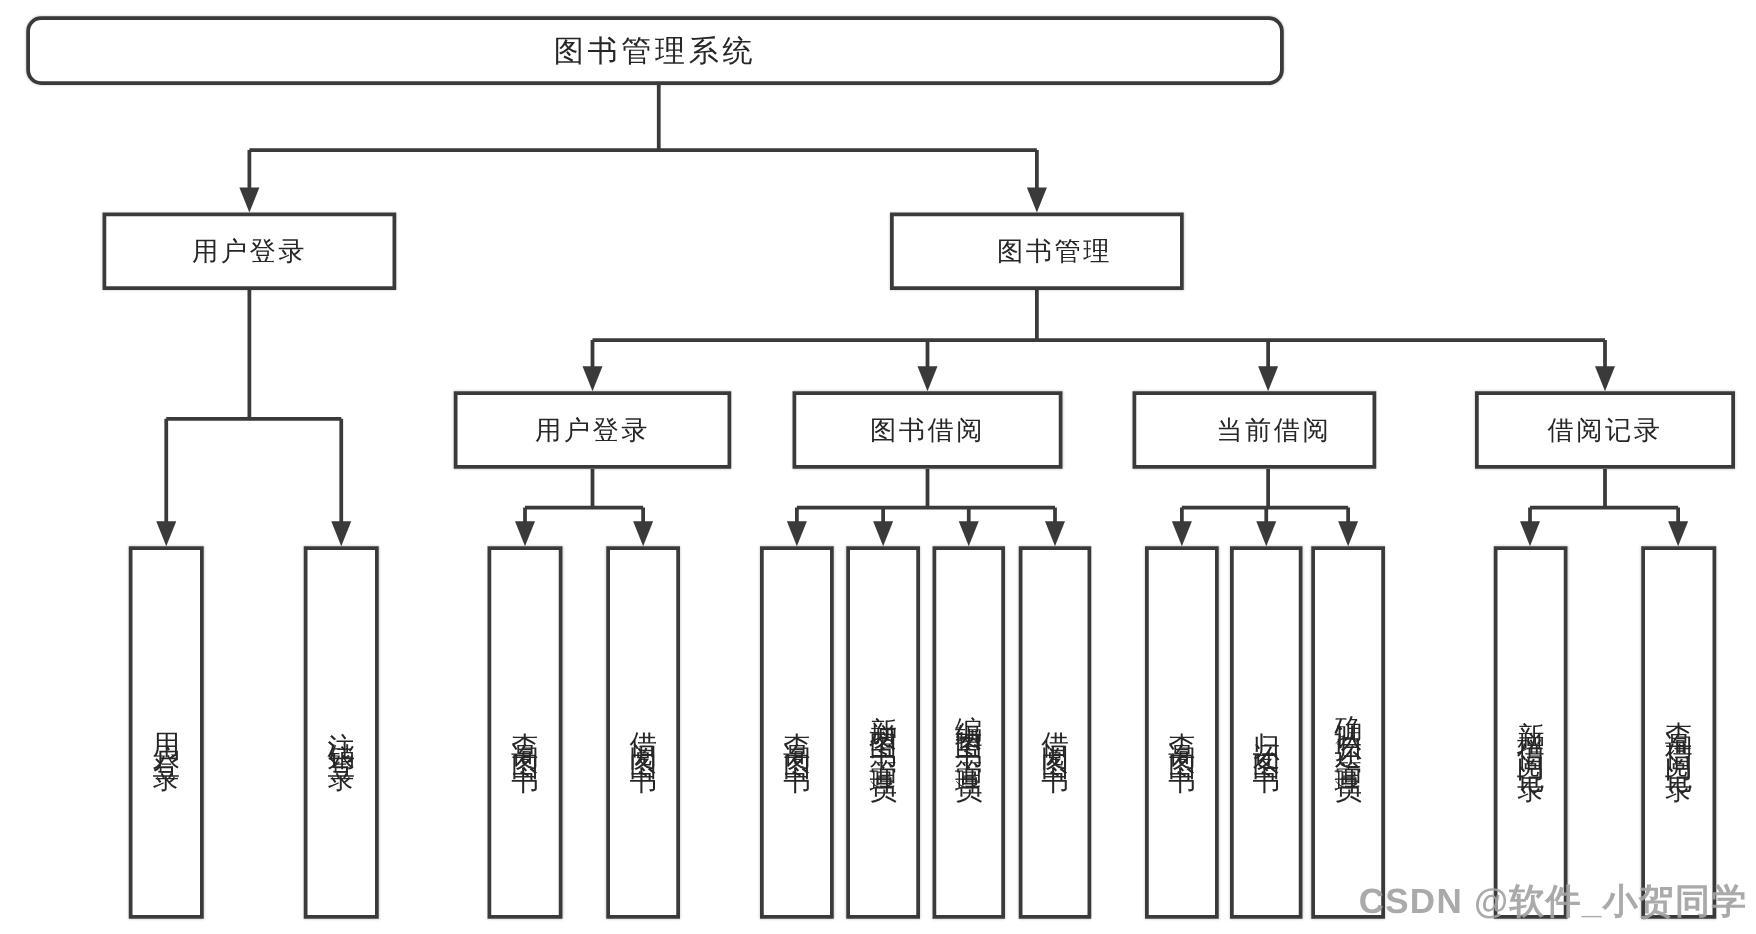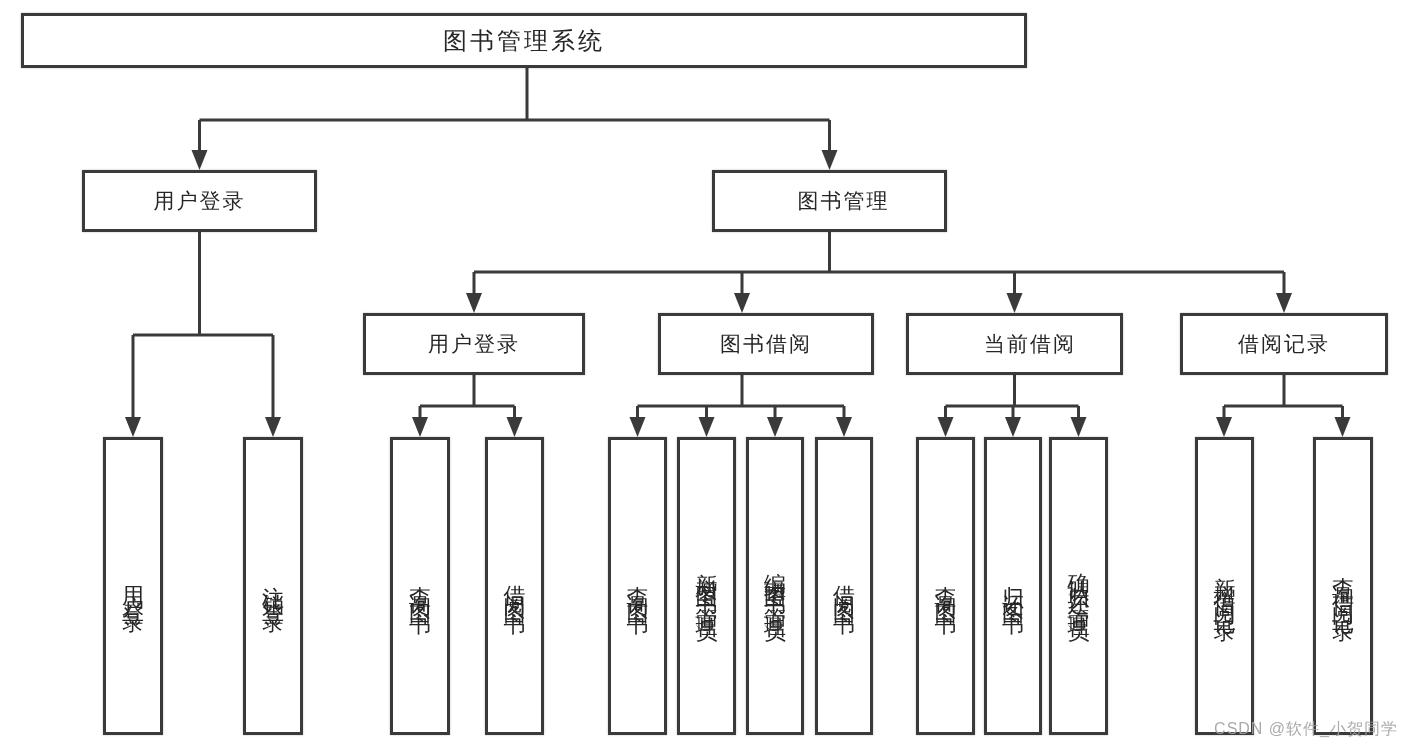--- a/index.html
+++ b/index.html
@@ -47,34 +47,35 @@
     text-orientation: mixed;
     font-size: 22px;
     letter-spacing: 9px;
     line-height: 1;
   }
   .v-node.long { letter-spacing: 7px; }
   .watermark {
     position: absolute;
     right: 7px;
     bottom: 7px;
-    font-size: 16px;
+    font-size: 28px;
     letter-spacing: 1px;
     color: rgba(163,163,163,0.92);
     white-space: nowrap;
     pointer-events: none;
+    font-weight: bold;
   }
 
   
-  .root-node { left: 21px;  top: 13px;  width: 1006px; height: 55px; }
+  .root-node { left: 21px;  top: 13px;  width: 1006px; height: 55px; border-radius: 12px; }
   .l2a { left: 82px;  top: 170px; width: 235px; height: 62px; }
   .l2b { left: 712px; top: 170px; width: 235px; height: 62px; padding-left: 28px; }
   .l3a { left: 363px;  top: 313px; width: 222px; height: 62px; }
-  .l3b { left: 634px;  top: 313px; width: 216px; height: 62px; margin-left: 24px; }
-  .l3c { left: 906px;  top: 313px; width: 217px; height: 62px; padding-left: 31px; }
+  .l3b { left: 634px;  top: 313px; width: 216px; height: 62px; }
+  .l3c { left: 906px;  top: 313px; width: 195px; height: 62px; padding-left: 31px; }
   .l3d { left: 1180px; top: 313px; width: 208px; height: 62px; }
   .leaf { top: 437px; height: 298px; width: 60px; }
   .g1-1 { left: 103px; }  .g1-2 { left: 243px; }
   .g2-1 { left: 390px; }  .g2-2 { left: 485px; width: 59px; }
   .g3-1 { left: 608px; width: 59px; } .g3-2 { left: 677px; width: 59px; }
   .g3-3 { left: 746px; width: 58px; } .g3-4 { left: 815px; width: 58px; }
   .g4-1 { left: 916px; width: 59px; } .g4-2 { left: 984px; width: 58px; }
   .g4-3 { left: 1049px; width: 59px; }
   .g5-1 { left: 1195px; width: 59px; } .g5-2 { left: 1313px; }
 </style>

